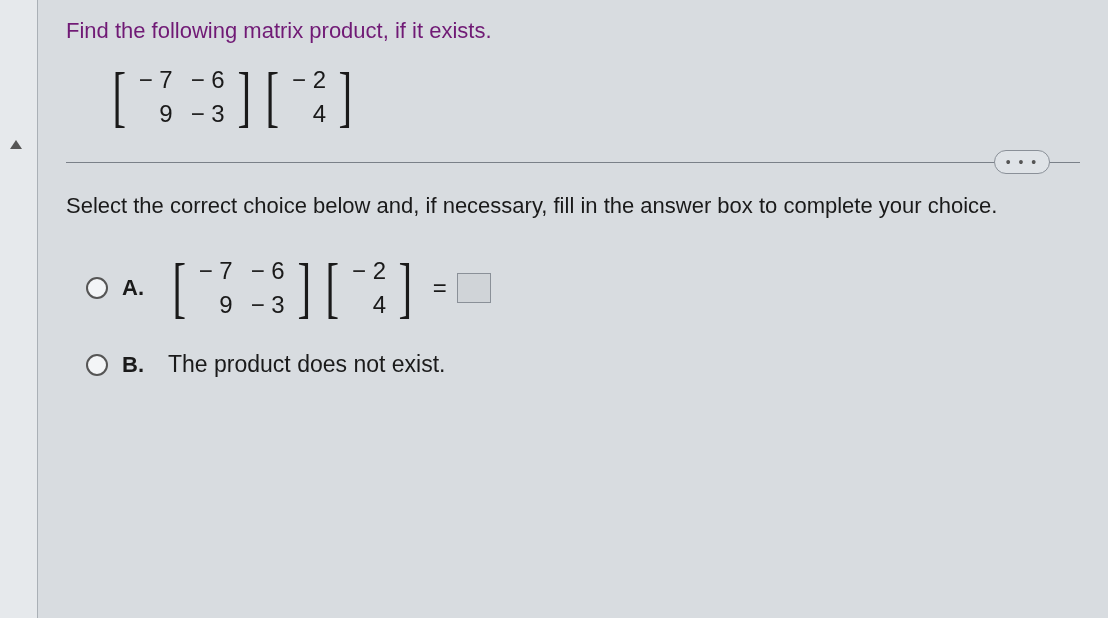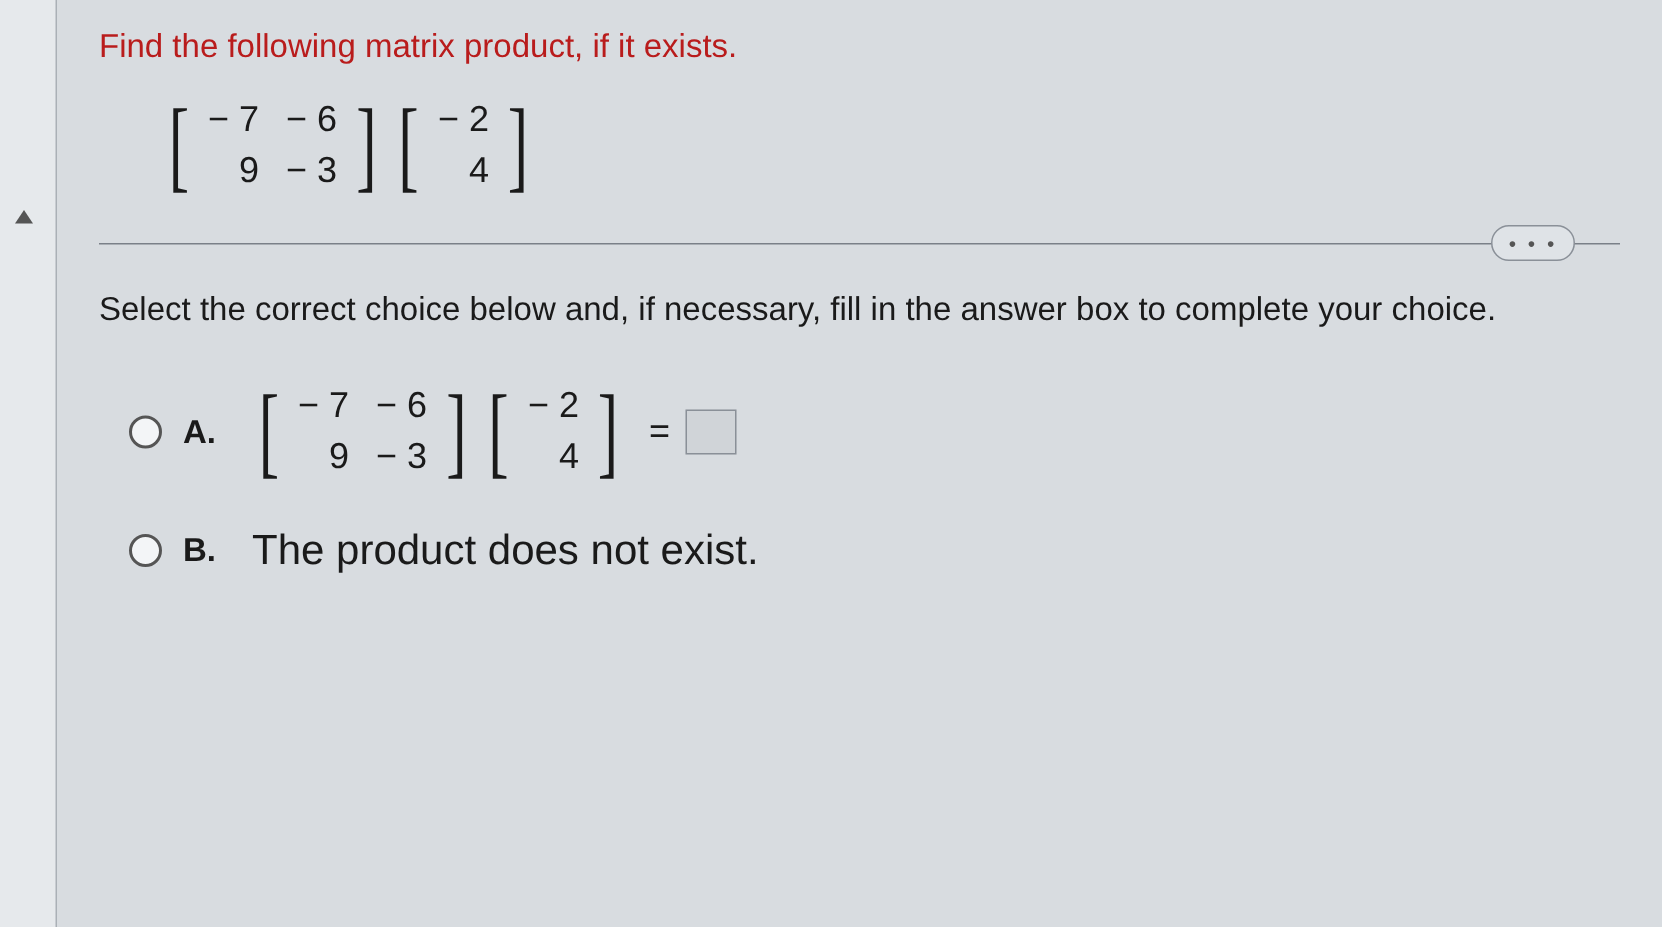--- a/index.html
+++ b/index.html
@@ -29,21 +29,21 @@
   .content {
     position: absolute;
     left: 38px; top: 0;
     width: 1070px;
     height: 618px;
     padding: 18px 28px 18px 28px;
     color: #1a1a1a;
   }
   .question-text {
     font-size: 22px;
-    color: #b91c1c;
+    color: #701a75;
     margin-bottom: 18px;
   }
   .matrix-row {
     display: flex;
     align-items: center;
     margin-left: 42px;
     margin-bottom: 30px;
   }
   .matrix {
     display: inline-flex;
@@ -123,21 +123,21 @@
     width: 34px;
     height: 30px;
     background: #d0d4d8;
     border: 1px solid #8a9098;
     margin-right: 12px;
   }
   .hint {
     font-size: 22px;
   }
   .choice-b-text {
-    font-size: 28px;
+    font-size: 23px;
   }
   .arrow-up {
     width: 0; height: 0;
     border-left: 6px solid transparent;
     border-right: 6px solid transparent;
     border-bottom: 9px solid #555;
   }
 </style>
 </head>
 <body>

